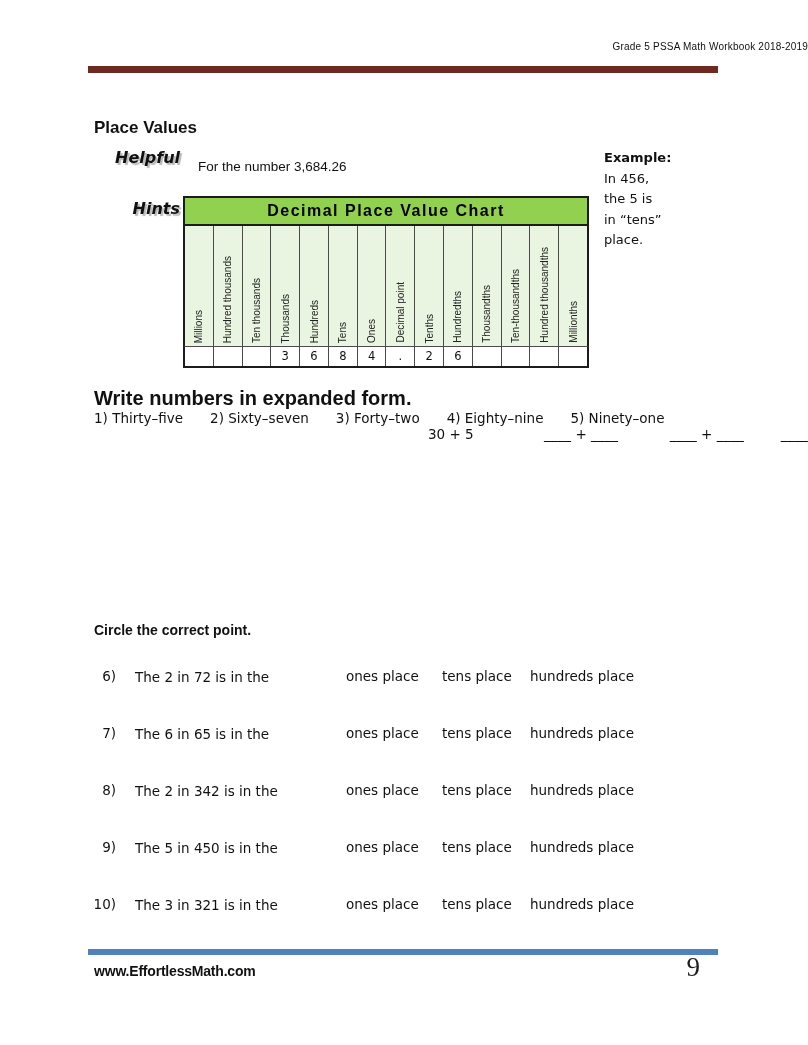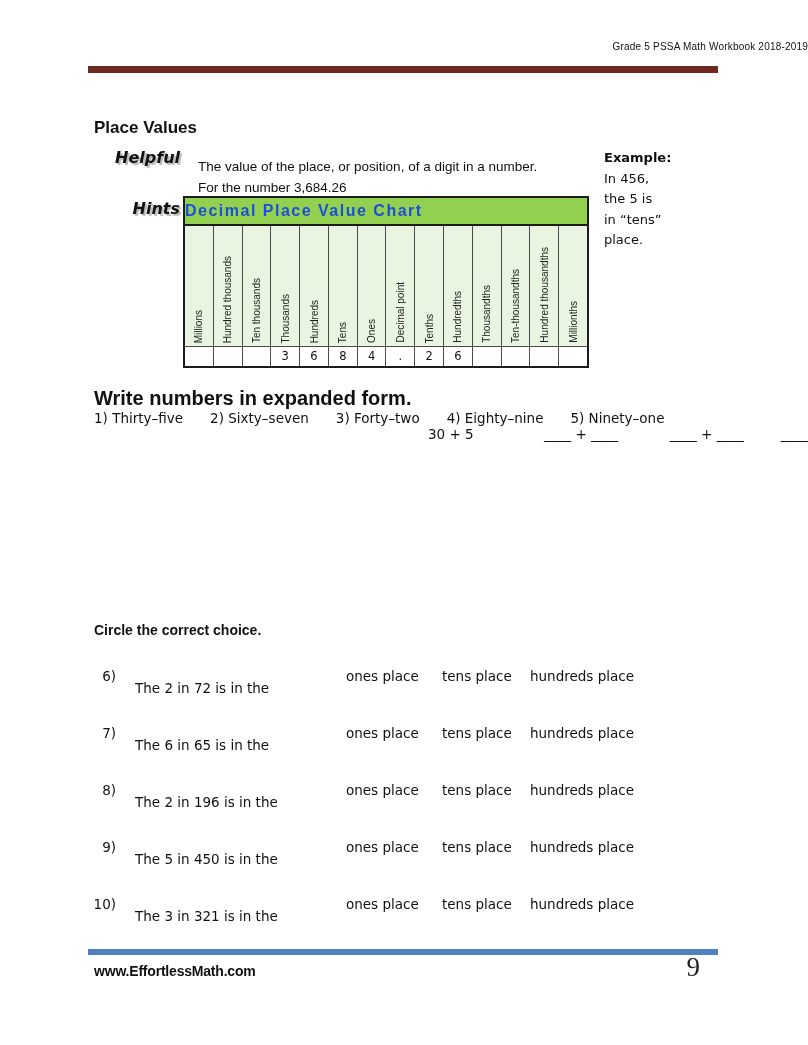--- a/index.html
+++ b/index.html
@@ -19,21 +19,21 @@
   .hint-2{top:199px;}
 
   .intro{position:absolute;left:198px;top:156px;font-size:13.5px;line-height:21px;font-weight:500;}
 
   .example{position:absolute;left:604px;top:148px;width:140px;
         font-family:"DejaVu Sans",sans-serif;font-size:13px;line-height:20.5px;}
   .example .ex-title{font-weight:bold;}
 
   .pv-table{position:absolute;left:183px;top:196px;width:406px;}
   .pv-title{height:26px;line-height:26px;background:#92d050;border:2px solid #1c1c1c;
-        font-size:16px;font-weight:bold;letter-spacing:1.5px;color:#1d4ed8;}
+        text-align:center;font-size:16px;font-weight:bold;letter-spacing:1.5px;color:#000000;}
   .pv-cols{display:flex;height:120px;border-left:2px solid #1c1c1c;border-right:2px solid #1c1c1c;
         background:#e9f5e1;}
   .pv-col{flex:1;border-right:1px solid #4a4a4a;display:flex;align-items:flex-end;
         justify-content:center;padding-bottom:3px;}
   .pv-col:last-child{border-right:none;}
   .pv-col span{writing-mode:vertical-rl;transform:rotate(180deg);font-size:10px;
         white-space:nowrap;color:#222;}
   .pv-vals{display:flex;height:19px;border:2px solid #1c1c1c;border-top:1px solid #4a4a4a;background:#fff;}
   .pv-val{flex:1;border-right:1px solid #4a4a4a;text-align:center;line-height:19px;
         font-family:"DejaVu Sans",sans-serif;font-size:11.5px;}
@@ -42,21 +42,21 @@
   .h-expanded{position:absolute;left:94px;top:387px;font-size:20px;font-weight:bold;}
   .exp-rows{position:absolute;left:94px;top:410px;display:flex;flex-direction:row;gap:27px;}
   .exp-row{position:relative;height:16px;font-family:"DejaVu Sans",sans-serif;font-size:13.5px;white-space:nowrap;}
   .exp-row .answer{position:absolute;left:334px;top:16px;}
 
   .h-circle{position:absolute;left:94px;top:622px;font-size:14px;font-weight:bold;}
   .q-rows{position:absolute;left:92px;top:668px;}
   .q-row{position:relative;height:17px;margin-bottom:40px;font-family:"DejaVu Sans",sans-serif;
         font-size:13.5px;white-space:nowrap;}
   .q-row .qnum{display:inline-block;width:24px;text-align:right;}
-  .q-row .qtext{position:absolute;left:43px;top:12px;text-align:right;}
+  .q-row .qtext{position:absolute;left:43px;top:1px;text-align:right;}
   .q-row .choice{position:absolute;top:0;}
   .q-row .c0{left:254px;text-align:center;}
   .q-row .c1{left:350px;}
   .q-row .c2{left:438px;}
 
   .rule-blue{position:absolute;left:88px;top:949px;width:630px;height:6px;background:#4f81bd;}
   .footer-url{position:absolute;left:94px;top:963px;font-size:14px;font-weight:bold;letter-spacing:-.2px;}
   .page-num{position:absolute;left:640px;top:952px;width:60px;text-align:right;
         font-family:"Liberation Serif",serif;font-size:27px;color:#1d1d1d;}
 </style>
@@ -67,21 +67,20 @@
 
   <div class="header-title">Grade 5 PSSA Math Workbook 2018-2019</div>
   <div class="rule-maroon" style="background: rgb(110, 42, 33);"></div>
 
   <div class="place-values">Place Values</div>
 
   <div class="hint-word hint-1">Helpful</div>
   <div class="hint-word hint-2">Hints</div>
 
   <div class="intro">
-    <div>The value of the place, or position, of a digit in a number.</div>
     <div>For the number 3,684.26</div>
   </div>
 
   <div class="example">
     <div class="ex-title">Example:</div>
     <div>In 456,</div>
     <div>the 5 is</div>
     <div>in “tens”</div>
     <div>place.</div>
   </div>
@@ -182,27 +181,27 @@
 
   <div class="exp-row"><span class="num">2)</span> <span class="label">Sixty–seven</span><span class="answer">____ + ____</span></div>
 
   <div class="exp-row"><span class="num">3)</span> <span class="label">Forty–two</span><span class="answer">____ + ____</span></div>
 
   <div class="exp-row"><span class="num">4)</span> <span class="label">Eighty–nine</span><span class="answer">____ + ____</span></div>
 
   <div class="exp-row"><span class="num">5)</span> <span class="label">Ninety–one</span><span class="answer">____ + ____</span></div>
 </div>
 
-  <div class="h-circle">Circle the correct choice.</div>
+  <div class="h-circle">Circle the correct point.</div>
   <div class="q-rows">
   <div class="q-row"><span class="qnum">6)</span><span class="qtext">The 2 in 72 is in the</span><span class="choice c0">ones place</span><span class="choice c1">tens place</span><span class="choice c2">hundreds place</span></div>
 
   <div class="q-row"><span class="qnum">7)</span><span class="qtext">The 6 in 65 is in the</span><span class="choice c0">ones place</span><span class="choice c1">tens place</span><span class="choice c2">hundreds place</span></div>
 
-  <div class="q-row"><span class="qnum">8)</span><span class="qtext">The 2 in 196 is in the</span><span class="choice c0">ones place</span><span class="choice c1">tens place</span><span class="choice c2">hundreds place</span></div>
+  <div class="q-row"><span class="qnum">8)</span><span class="qtext">The 2 in 342 is in the</span><span class="choice c0">ones place</span><span class="choice c1">tens place</span><span class="choice c2">hundreds place</span></div>
 
   <div class="q-row"><span class="qnum">9)</span><span class="qtext">The 5 in 450 is in the</span><span class="choice c0">ones place</span><span class="choice c1">tens place</span><span class="choice c2">hundreds place</span></div>
 
   <div class="q-row"><span class="qnum">10)</span><span class="qtext">The 3 in 321 is in the</span><span class="choice c0">ones place</span><span class="choice c1">tens place</span><span class="choice c2">hundreds place</span></div>
 </div>
 
   <div class="rule-blue" style="background: rgb(79, 129, 189);"></div>
   <div class="footer-url">www.EffortlessMath.com</div>
   <div class="page-num">9</div>
 

